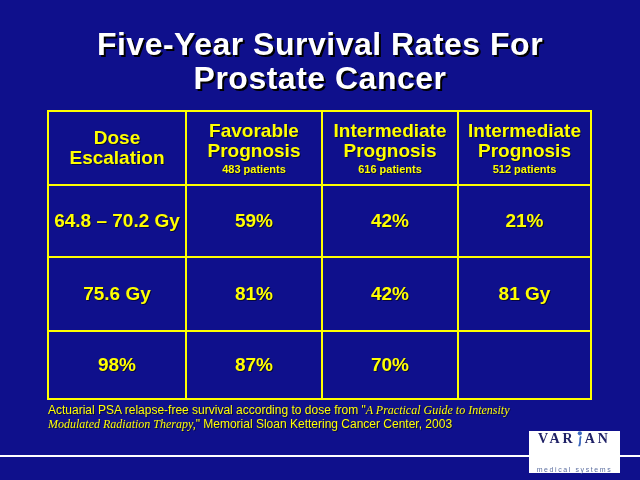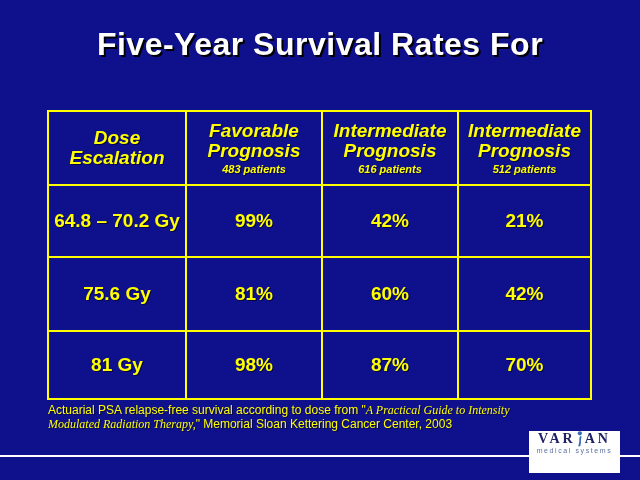--- a/index.html
+++ b/index.html
@@ -44,21 +44,21 @@
     box-sizing: border-box;
     border-right: 2px solid #FFFF00;
     border-bottom: 2px solid #FFFF00;
     color: #FFFF00;
     font-weight: bold;
     text-align: center;
     text-shadow: 1px 1px 0 rgba(0,0,0,0.55);
   }
   .table > .cell:nth-child(4n) { border-right: none; }
   .table > .cell:nth-child(n+13) { border-bottom: none; }
-  .cell.header { font-size: 19px; line-height: 20px; font-style: italic; }
+  .cell.header { font-size: 19px; line-height: 20px; }
   .cell.data   { font-size: 19px; }
   .patients { font-size: 11px; line-height: 12px; margin-top: 2px; }
   .patients:empty { display: none; }
   
   .footnote {
     position: absolute;
     left: 48px; top: 403px;
     width: 545px;
     color: #FFFF00;
     font-size: 12px;
@@ -74,21 +74,21 @@
     background: #FFFFFF;
   }
   .logo {
     position: absolute;
     left: 529px; top: 431px;
     width: 91px; height: 42px;
     background: #FFFFFF;
     display: flex;
     flex-direction: column;
     align-items: center;
-    justify-content: flex-start;
+    justify-content: space-between;
   }
   .brand {
     display: flex;
     align-items: flex-end;
     font-family: "Liberation Serif", serif;
     font-size: 14px;
     font-weight: bold;
     letter-spacing: 3px;
     color: #1F2166;
     line-height: 15px;
@@ -102,20 +102,21 @@
     white-space: nowrap;
   }
 </style>
 </head>
 <body>
 
 <div class="slide">
 
   <div class="title">
     <div>Five-Year Survival Rates For</div>
+    <div>Prostate Cancer</div>
   </div>
 
   <div class="table">
 
     <div class="cell header">
       <div>Dose</div>
       <div>Escalation</div>
 
     </div>
     <div class="cell header">
@@ -128,27 +129,26 @@
       <div>Prognosis</div>
       <div class="patients">616 patients</div>
     </div>
     <div class="cell header">
       <div>Intermediate</div>
       <div>Prognosis</div>
       <div class="patients">512 patients</div>
     </div>
 
     <div class="cell data">64.8 – 70.2 Gy</div>
-    <div class="cell data">99%</div>
+    <div class="cell data">59%</div>
     <div class="cell data">42%</div>
     <div class="cell data">21%</div>
 
     <div class="cell data">75.6 Gy</div>
     <div class="cell data">81%</div>
-    <div class="cell data">60%</div>
     <div class="cell data">42%</div>
 
     <div class="cell data">81 Gy</div>
     <div class="cell data">98%</div>
     <div class="cell data">87%</div>
     <div class="cell data">70%</div>
   </div>
 
   <div class="footnote">
     <span>Actuarial PSA relapse-free survival according to dose from "</span><span class="ital">A Practical Guide to Intensity</span><br>

